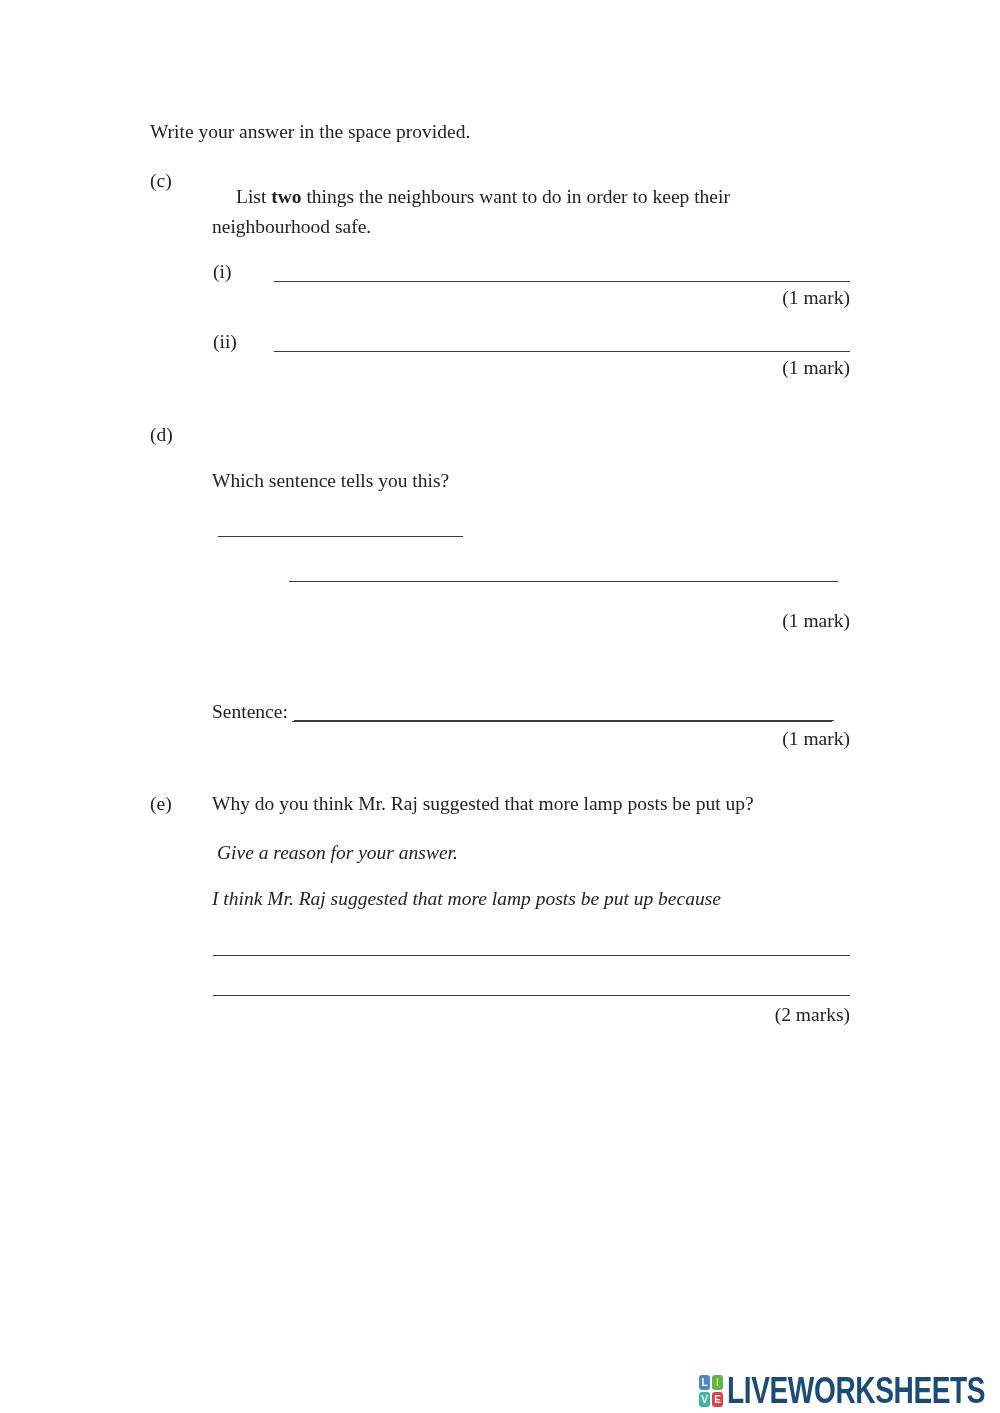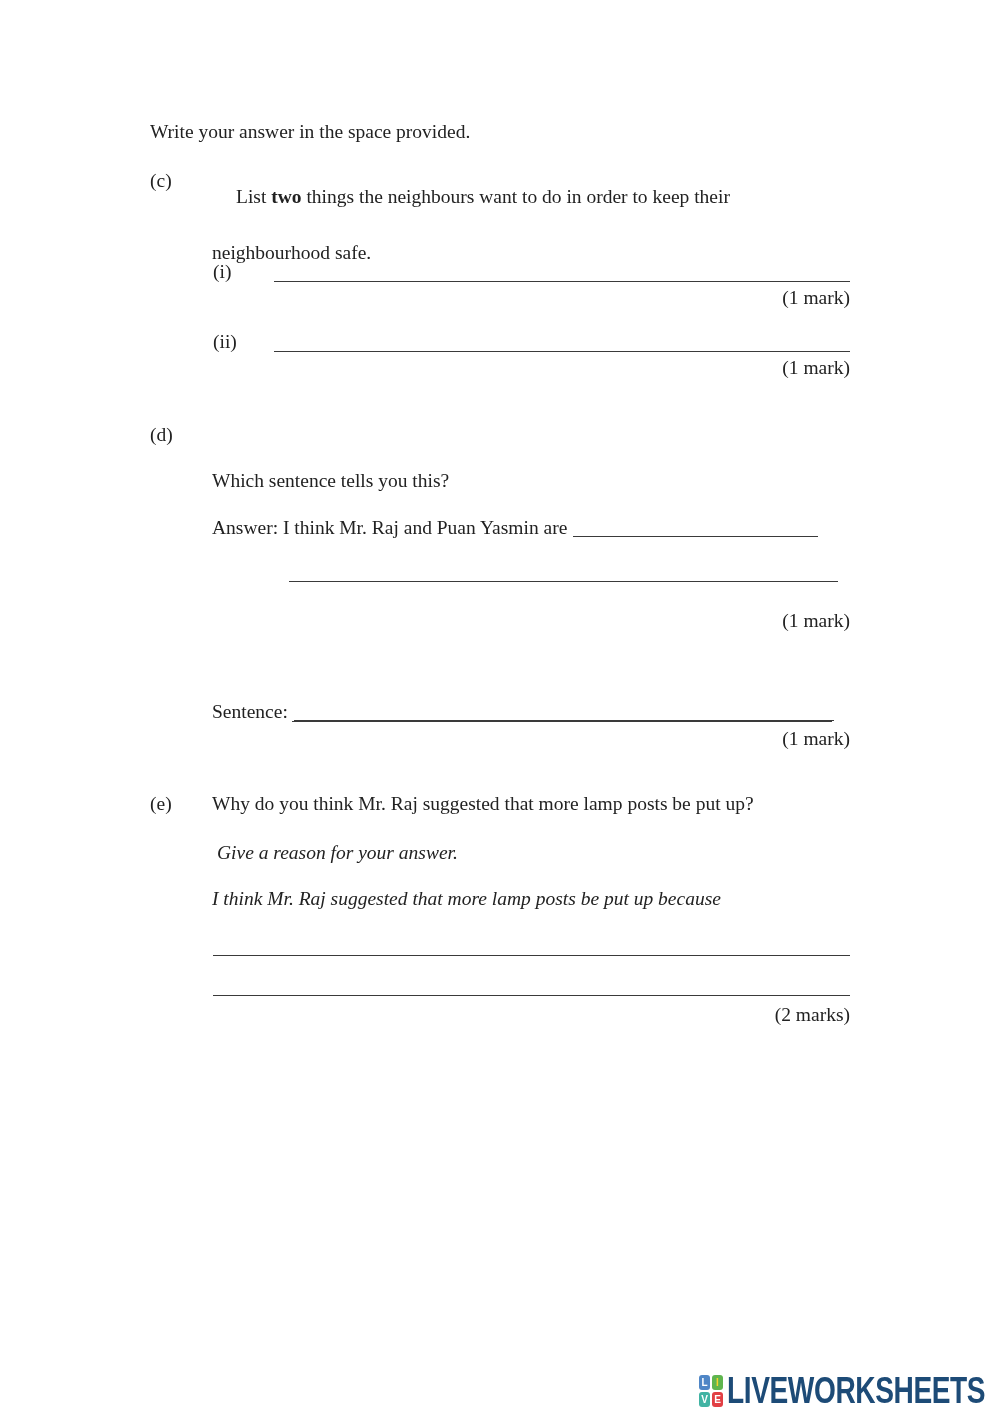--- a/index.html
+++ b/index.html
@@ -61,34 +61,34 @@
 </style>
 </head>
 <body>
 
 <div class="page">
 
   <div class="abs" style="left:150px; top:121px;">Write your answer in the space provided.</div>
 
   <div class="abs" style="left:150px; top:170px;">(c)</div>
   <div class="abs" style="left:212px; top:186px;margin-left:24px;"><span>List </span><span class="bold">two</span><span> things the neighbours want to do in order to keep their</span></div>
-  <div class="abs" style="left:212px; top:216px;margin-top:26px;">neighbourhood safe.</div>
+  <div class="abs" style="left:212px; top:216px;">neighbourhood safe.</div>
 
   <div class="abs" style="left:213px; top:261px;">(i)</div>
   <div class="rule" style="left:274px; top:281px; width:576px;"></div>
   <div class="abs mark" style="right:150px; top:287px;">(1 mark)</div>
 
   <div class="abs" style="left:213px; top:331px;">(ii)</div>
   <div class="rule" style="left:274px; top:351px; width:576px;"></div>
   <div class="abs mark" style="right:150px; top:357px;">(1 mark)</div>
 
   <div class="abs" style="left:150px; top:424px;">(d)</div>
   <div class="abs" style="left:212px; top:470px;">Which sentence tells you this?</div>
 
-  <div class="abs" style="left:212px; top:517px;"><span>Answer: I think Mr. Raj and Puan Yasmin are</span><span class="inline-blank" style="width:245px;"></span></div>
+  <div class="abs" style="left:212px; top:517px;"><span class="inline-blank" style="width:245px;"></span></div>
   <div class="rule" style="left:289px; top:581px; width:549px;"></div>
   <div class="abs mark" style="right:150px; top:610px;">(1 mark)</div>
 
   <div class="abs" style="left:212px; top:657px;margin-top:44px;"><span>Sentence:</span><span class="inline-blank" style="width:540px;"></span></div>
   <div class="rule" style="left:292px; top:721px; width:540px;"></div>
   <div class="abs mark" style="right:150px; top:728px;">(1 mark)</div>
 
   <div class="abs" style="left:150px; top:793px;">(e)</div>
   <div class="abs" style="left:212px; top:793px;">Why do you think Mr. Raj suggested that more lamp posts be put up?</div>
   <div class="abs" style="left:217px; top:842px;font-style:italic;">Give a reason for your answer.</div>

